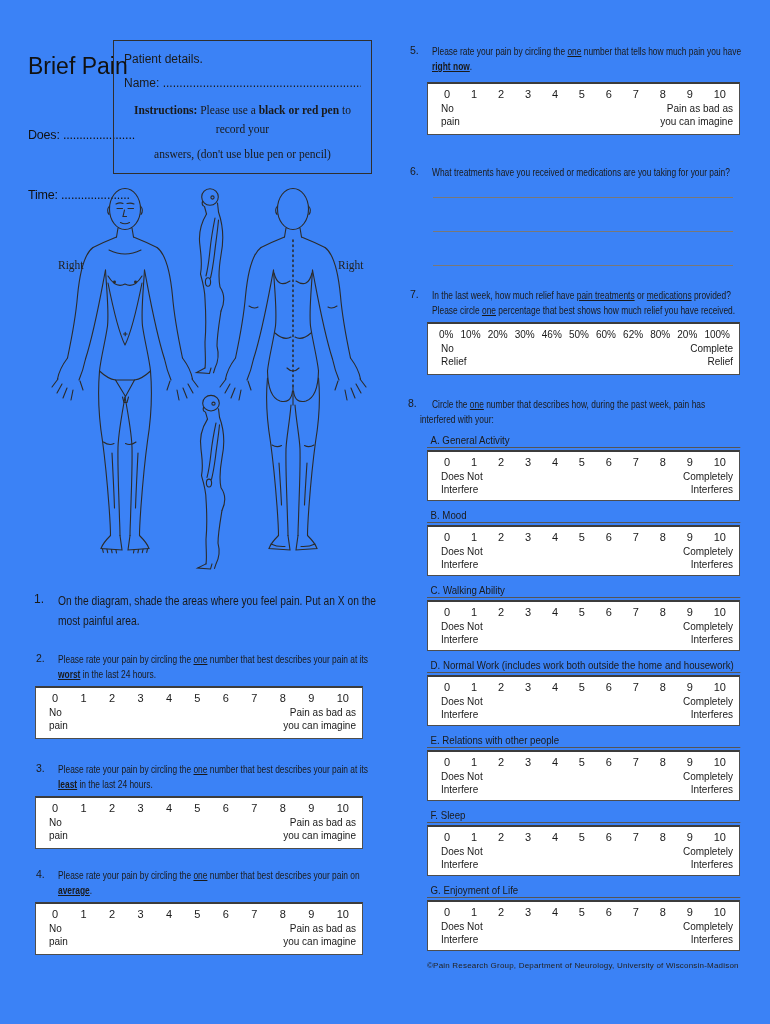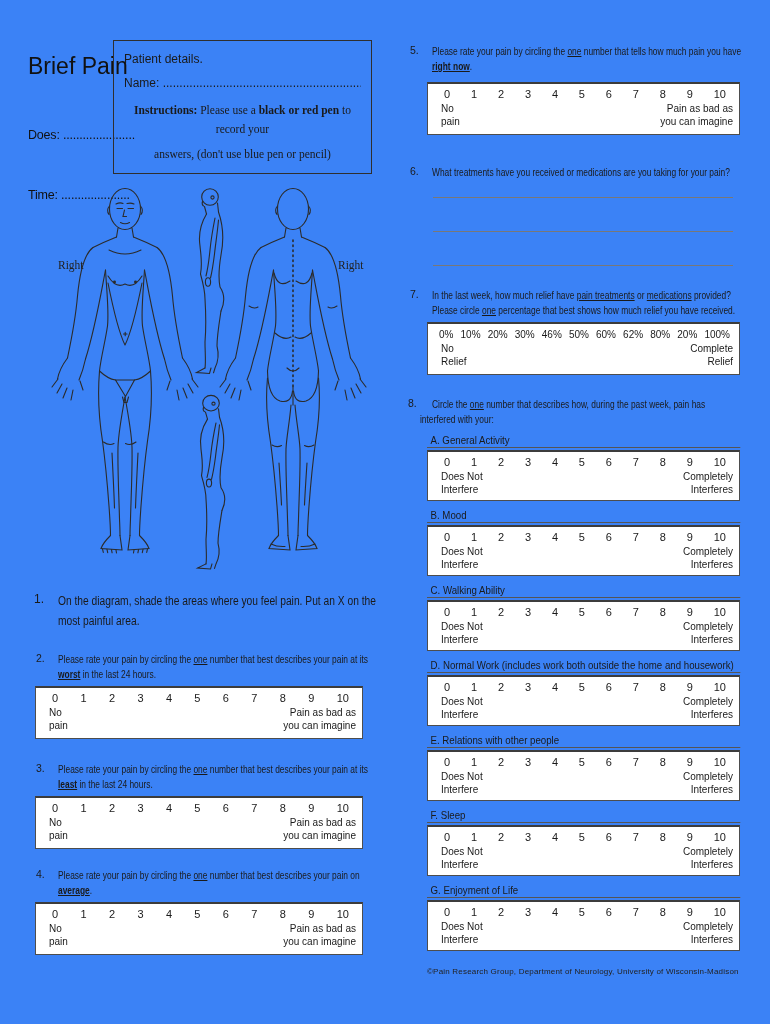--- a/index.html
+++ b/index.html
@@ -49,21 +49,21 @@
   .item-label{margin-left:19px;width:313px;box-sizing:border-box;border-bottom:1px solid #555;
               padding-left:4px;font-size:11px;line-height:14px;margin-top:7px;
               transform:scaleX(0.88);transform-origin:0 0;width:356px;}
   .item-label.first{margin-top:6px;}
   .item-box{margin-top:2px;}
   
   .mt8{margin-top:8px;}  .mt4{margin-top:4px;}  .mt30{margin-top:30px;}
   .mt22{margin-top:22px;}.mt21{margin-top:21px;}.mt23{margin-top:23px;}
   .mt19{margin-top:19px;}
   
-  .footer{margin-left:19px;margin-top:16px;font-size:8px;letter-spacing:0.2px;color:#222;}
+  .footer{margin-left:19px;margin-top:10px;font-size:8px;letter-spacing:0.2px;color:#222;}
 </style>
 </head>
 <body>
 
 <div class="page">
 
   <div class="title">
     <div>Brief Pain</div>
   </div>
   <div class="hdr-line" style="top:128px;">Does: ......................</div>

